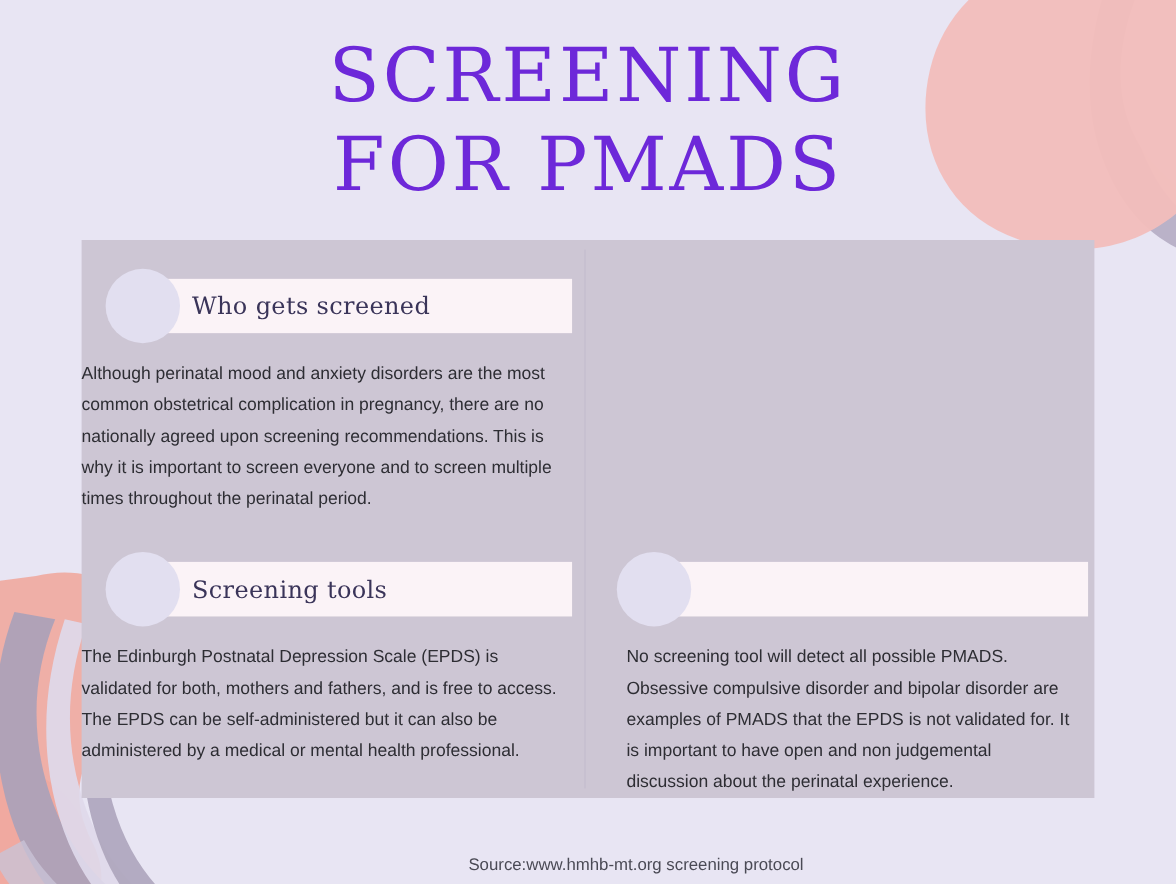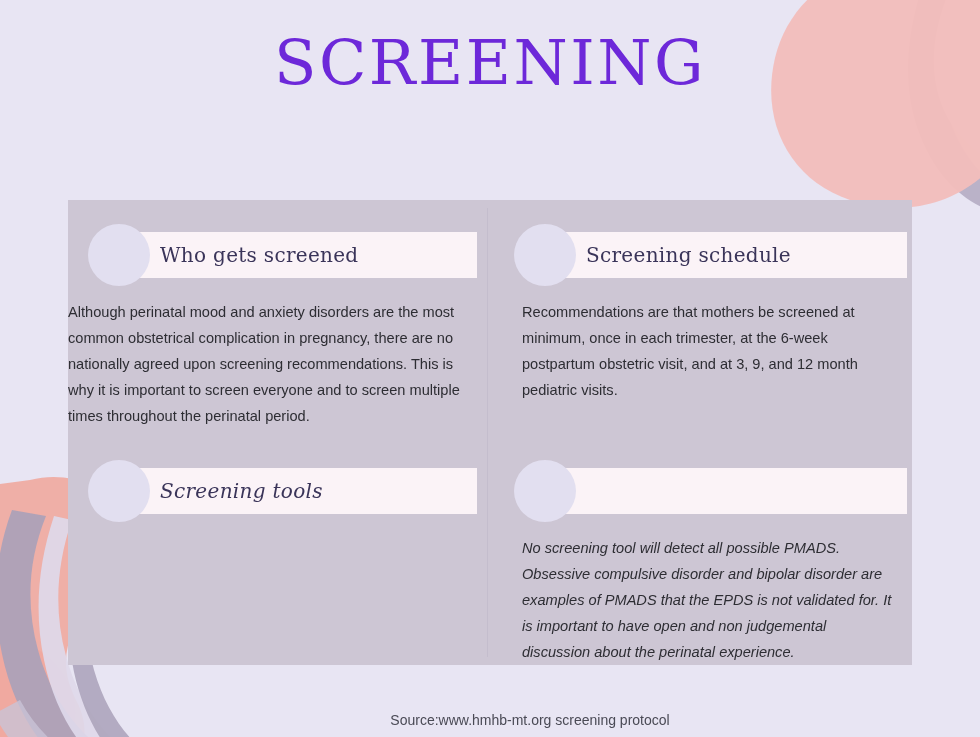--- a/index.html
+++ b/index.html
@@ -79,21 +79,21 @@
   }
   .column.left  { left: 0; }
   .column.right { left: 420px; }
 
   .section {
     position: absolute;
     left: 0;
     width: 419px;
   }
   .section.first  { top: 24px; }
-  .section.second { top: 260px; font-style: italic; }
+  .section.second { top: 260px; }
 
   
   .banner-wrap {
     position: relative;
     height: 62px;
   }
   .banner-circle {
     position: absolute;
     left: 20px;
     top: 0px;
@@ -190,20 +190,21 @@
       <path d="M 72 520 C 56 566 54 612 66 656 C 78 700 100 730 124 750 L 104 768
                C 76 744 54 708 44 660 C 34 612 38 564 54 516 Z" fill="#ded9ea" opacity="0.92"></path>
       <path d="M 100 540 C 84 584 82 628 94 670 C 106 712 128 740 152 758 L 134 776
                C 106 754 84 718 74 672 C 64 626 68 580 84 536 Z" fill="#a9a1b9" opacity="0.85"></path>
       <path d="M 20 700 C 34 726 56 748 82 764 L 60 784 C 30 766 8 742 -6 714 Z" fill="#c9c3d6" opacity="0.8"></path>
     </g>
   </svg>
 
   <div class="title-block">
     <div class="title-line">SCREENING</div>
+    <div class="title-line">FOR PMADS</div>
   </div>
 
   <div class="panel">
     <div class="panel-divider"></div>
 
     <div class="column left">
 
       <div class="section first">
         <div class="banner-wrap">
           <div class="banner-circle"></div>
@@ -212,34 +213,27 @@
         </div>
         <div class="section-body">Although perinatal mood and anxiety disorders are the most common obstetrical complication in pregnancy, there are no nationally agreed upon screening recommendations.  This is why it is important to screen everyone and to screen  multiple times throughout the perinatal period.</div>
       </div>
 
       <div class="section second">
         <div class="banner-wrap">
           <div class="banner-circle"></div>
           <div class="banner-ribbon"></div>
           <div class="banner-title">Screening tools</div>
         </div>
+        <div class="section-body">The Edinburgh Postnatal Depression Scale (EPDS) is validated for both, mothers and fathers, and is free to access. The EPDS can be self-administered but it can also be administered by a medical or mental health professional.</div>
       </div>
 
     </div>
 
     <div class="column right">
 
-      <div class="section first">
-        <div class="banner-wrap">
-          <div class="banner-circle"></div>
-          <div class="banner-ribbon"></div>
-          <div class="banner-title">Screening schedule</div>
-        </div>
-        <div class="section-body">Recommendations are that mothers be screened at minimum, once in each trimester, at the 6-week postpartum obstetric visit, and at 3, 9, and 12 month pediatric visits.</div>
-      </div>
 
       <div class="section second">
         <div class="banner-wrap">
           <div class="banner-circle"></div>
           <div class="banner-ribbon"></div>
         </div>
         <div class="section-body">No screening tool will detect all possible PMADS. Obsessive compulsive disorder and bipolar disorder are examples of PMADS that the EPDS is not validated for. It is important to have open and non judgemental discussion about the perinatal experience.</div>
       </div>
 
     </div>

